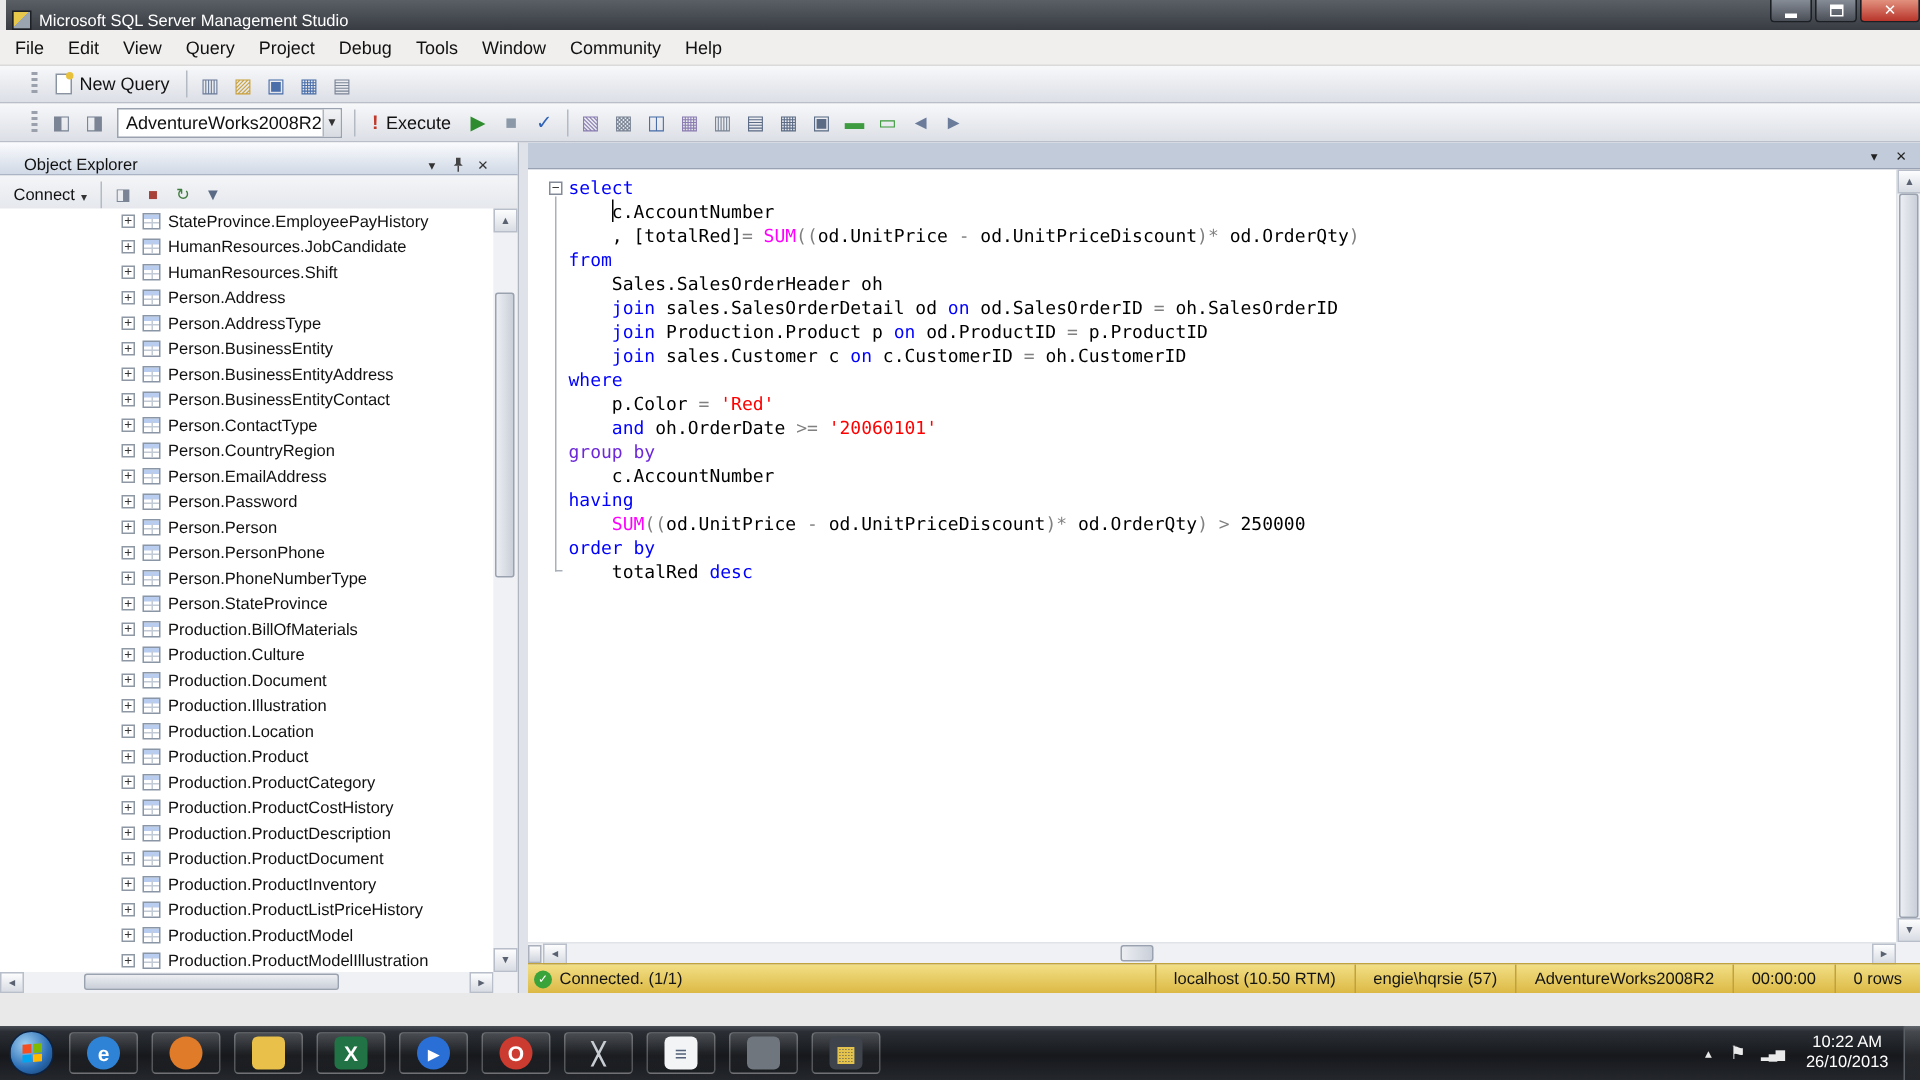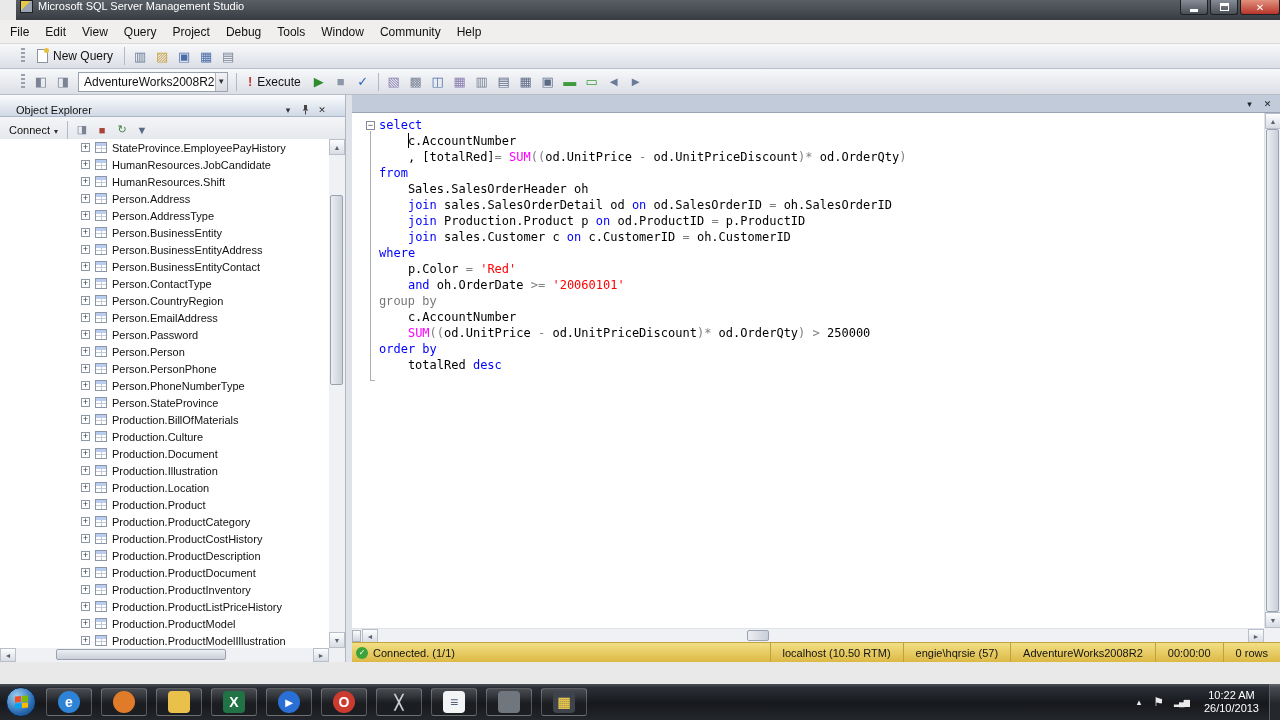--- a/index.html
+++ b/index.html
@@ -1,20 +1,20 @@
 <!DOCTYPE html>
 <html><head>
 <meta charset="utf-8">
 <style>
   *{margin:0;padding:0;box-sizing:border-box}
   body{font-family:"Liberation Sans",sans-serif;background:#222}
   .screen{position:relative;width:1280px;height:720px;background:#e9e9e9;overflow:hidden;font-size:12px;color:#111}
 
   
-  .titlebar{position:absolute;left:16px;top:0;right:0;height:20px;background:linear-gradient(#5a5f66,#383c42);display:flex;align-items:flex-start;padding-left:4px;color:#fff}
+  .titlebar{position:absolute;left:4px;top:0;right:0;height:20px;background:linear-gradient(#5a5f66,#383c42);display:flex;align-items:flex-end;padding-left:4px;color:#fff}
   .app-ico{width:13px;height:13px;margin-right:5px;border:1px solid #1d2025;background:linear-gradient(135deg,#e8c84a 0 45%,#9aa5b0 45% 100%);flex:none}
   .title{font-size:11px;white-space:nowrap}
   .winbtns{margin-left:auto;display:flex;align-self:flex-start}
   .wb{width:28px;height:15px;display:flex;align-items:center;justify-content:center;border:1px solid #1c1f24;border-top:none;background:linear-gradient(#868c96,#4a4f57);color:#fff;font-size:9px;border-radius:0 0 3px 3px;margin-left:2px}
   .wb.close{background:linear-gradient(#e2917f,#b8352a);width:40px;font-size:10px}
   .wb.min i{width:8px;height:3px;background:#fff;margin-top:7px}
   .wb.max i{width:9px;height:8px;border:1px solid #fff;border-top:3px solid #fff}
 
   
   .menubar{position:absolute;top:20px;left:0;right:0;height:24px;background:#f0efee;display:flex;align-items:center;padding-left:2px;border-bottom:1px solid #dcdad8}
@@ -411,22 +411,23 @@
           <div class="cline"><span style="color: rgb(0, 0, 0);">    c.AccountNumber</span></div>
           <div class="cline"><span style="color: rgb(0, 0, 0);">    , [totalRed]</span><span style="color: rgb(128, 128, 128);">= </span><span style="color: rgb(255, 0, 255);">SUM</span><span style="color: rgb(128, 128, 128);">((</span><span style="color: rgb(0, 0, 0);">od.UnitPrice </span><span style="color: rgb(128, 128, 128);">- </span><span style="color: rgb(0, 0, 0);">od.UnitPriceDiscount</span><span style="color: rgb(128, 128, 128);">)* </span><span style="color: rgb(0, 0, 0);">od.OrderQty</span><span style="color: rgb(128, 128, 128);">)</span></div>
           <div class="cline"><span style="color: rgb(0, 0, 255);">from</span></div>
           <div class="cline"><span style="color: rgb(0, 0, 0);">    Sales.SalesOrderHeader oh</span></div>
           <div class="cline"><span style="color: rgb(0, 0, 0);">    </span><span style="color: rgb(0, 0, 255);">join</span><span style="color: rgb(0, 0, 0);"> sales.SalesOrderDetail od </span><span style="color: rgb(0, 0, 255);">on</span><span style="color: rgb(0, 0, 0);"> od.SalesOrderID </span><span style="color: rgb(128, 128, 128);">= </span><span style="color: rgb(0, 0, 0);">oh.SalesOrderID</span></div>
           <div class="cline"><span style="color: rgb(0, 0, 0);">    </span><span style="color: rgb(0, 0, 255);">join</span><span style="color: rgb(0, 0, 0);"> Production.Product p </span><span style="color: rgb(0, 0, 255);">on</span><span style="color: rgb(0, 0, 0);"> od.ProductID </span><span style="color: rgb(128, 128, 128);">= </span><span style="color: rgb(0, 0, 0);">p.ProductID</span></div>
           <div class="cline"><span style="color: rgb(0, 0, 0);">    </span><span style="color: rgb(0, 0, 255);">join</span><span style="color: rgb(0, 0, 0);"> sales.Customer c </span><span style="color: rgb(0, 0, 255);">on</span><span style="color: rgb(0, 0, 0);"> c.CustomerID </span><span style="color: rgb(128, 128, 128);">= </span><span style="color: rgb(0, 0, 0);">oh.CustomerID</span></div>
           <div class="cline"><span style="color: rgb(0, 0, 255);">where</span></div>
           <div class="cline"><span style="color: rgb(0, 0, 0);">    p.Color </span><span style="color: rgb(128, 128, 128);">= </span><span style="color: rgb(255, 0, 0);">'Red'</span></div>
           <div class="cline"><span style="color: rgb(0, 0, 0);">    </span><span style="color: rgb(0, 0, 255);">and</span><span style="color: rgb(0, 0, 0);"> oh.OrderDate </span><span style="color: rgb(128, 128, 128);">&gt;= </span><span style="color: rgb(255, 0, 0);">'20060101'</span></div>
-          <div class="cline"><span style="color: #737373; font-family: Liberation Mono, monospace;">group by</span></div>
+          <div class="cline"><span style="color: #6d28d9;">group by</span></div>
           <div class="cline"><span style="color: rgb(0, 0, 0);">    c.AccountNumber</span></div>
+          <div class="cline"><span style="color: rgb(0, 0, 255);">having</span></div>
           <div class="cline"><span style="color: rgb(0, 0, 0);">    </span><span style="color: rgb(255, 0, 255);">SUM</span><span style="color: rgb(128, 128, 128);">((</span><span style="color: rgb(0, 0, 0);">od.UnitPrice </span><span style="color: rgb(128, 128, 128);">- </span><span style="color: rgb(0, 0, 0);">od.UnitPriceDiscount</span><span style="color: rgb(128, 128, 128);">)* </span><span style="color: rgb(0, 0, 0);">od.OrderQty</span><span style="color: rgb(128, 128, 128);">) &gt; </span><span style="color: rgb(0, 0, 0);">250000</span></div>
           <div class="cline"><span style="color: rgb(0, 0, 255);">order by</span></div>
           <div class="cline"><span style="color: rgb(0, 0, 0);">    totalRed </span><span style="color: rgb(0, 0, 255);">desc</span></div>
         </div>
       <span class="text-caret"></span>
     </div>
     <div class="vscroll ed-vs">
       <span class="sb-btn" style="top:0">▲</span>
       <span class="sb-thumb"></span>
       <span class="sb-btn" style="bottom:0">▼</span>

